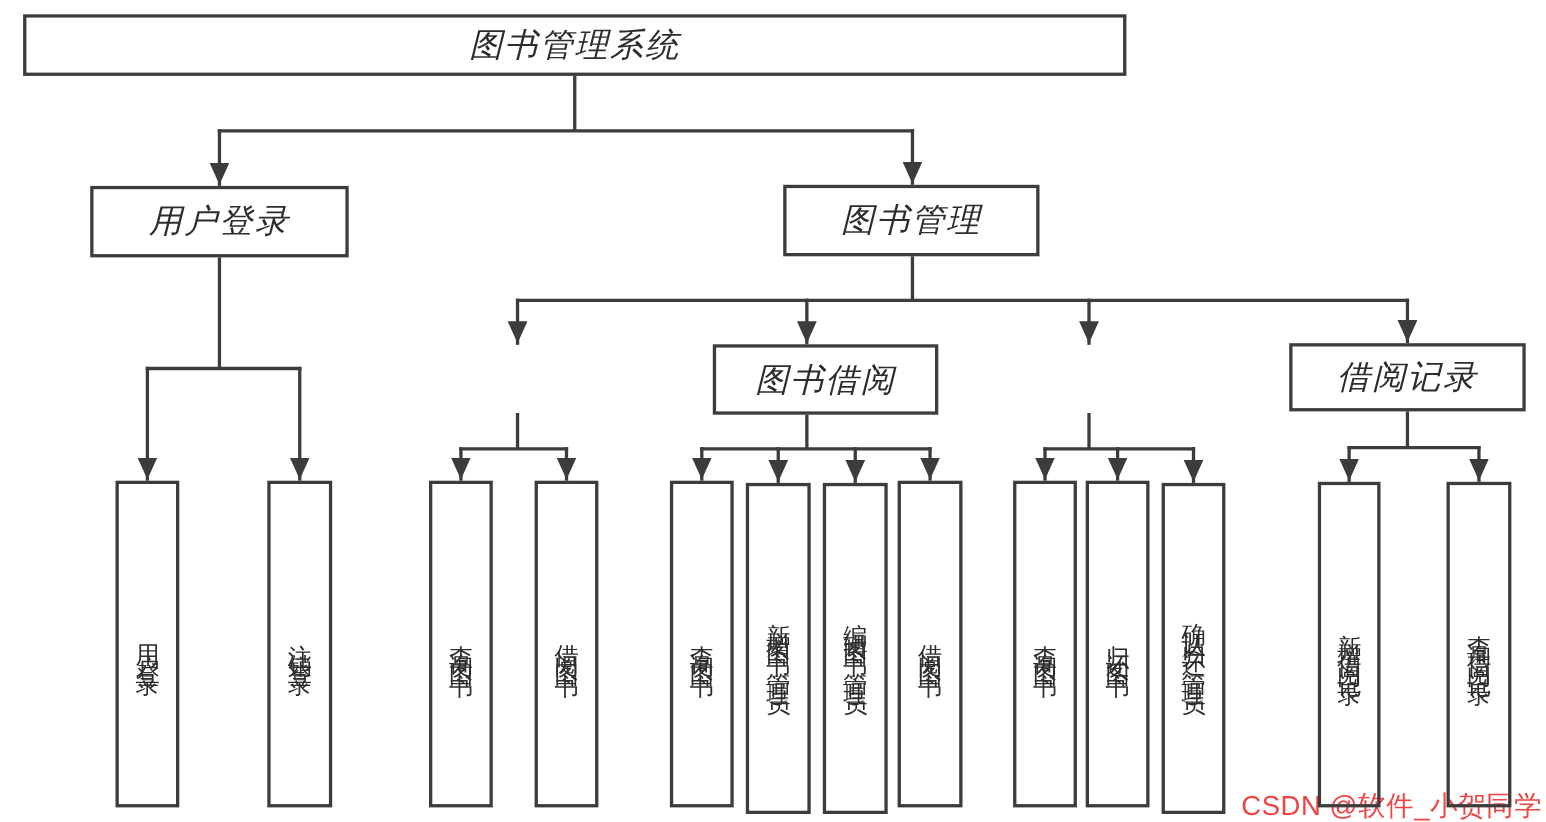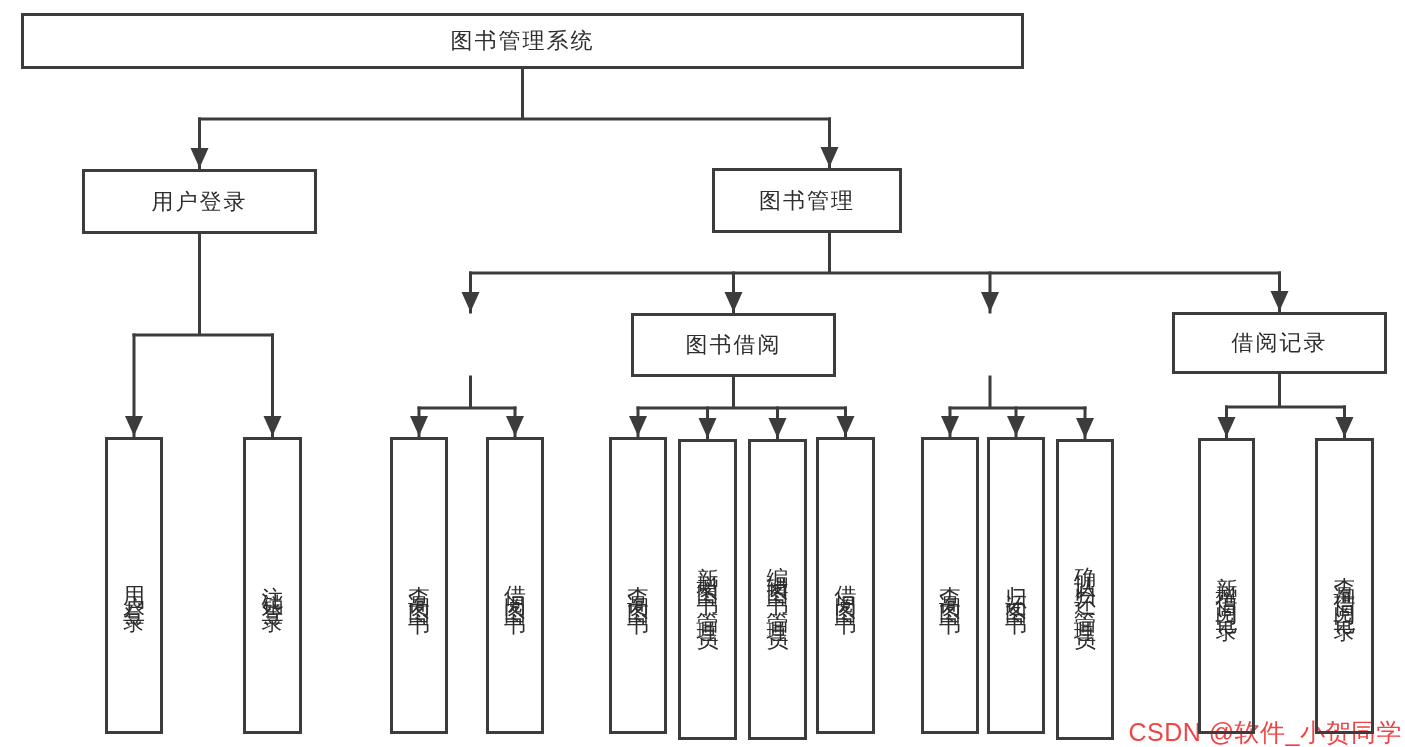--- a/index.html
+++ b/index.html
@@ -28,23 +28,24 @@
     box-sizing: border-box;
     border: 3px solid #3c3c3c;
     background: #ffffff;
     color: #2d2d2d;
     display: flex;
     align-items: center;
     justify-content: center;
     z-index: 2;
   }
   .h {
-    font-size: 22px;
+    font-size: 30px;
     letter-spacing: 2px;
     white-space: nowrap;
+    font-style: italic;
   }
   .v {
     writing-mode: vertical-rl;
     text-orientation: mixed;
     font-size: 22px;
     letter-spacing: 9px;
     line-height: 1.1;
   }
   .watermark {
     position: absolute;
@@ -102,23 +103,23 @@
 
       <path d="M1279.5,374 L1279.5,407 M1226.5,407 L1344.5,407"></path>
       <line x1="1226.5" y1="407" x2="1226.5" y2="437" marker-end="url(#arrow)"></line>
       <line x1="1344.5" y1="407" x2="1344.5" y2="437" marker-end="url(#arrow)"></line>
     </g>
   </svg>
 
   <div class="box h" style="left:21px;top:13px;width:1003px;height:56px">图书管理系统</div>
 
   <div class="box h" style="left:82px;top:169px;width:235px;height:65px">用户登录</div>
-  <div class="box h" style="left:712px;top:168px;width:190px;height:65px">图书管理</div>
+  <div class="box h" style="left:712px;top:168px;width:233px;height:65px">图书管理</div>
 
-  <div class="box h" style="left:631px;top:313px;width:205px;height:64px">图书借阅</div>
+  <div class="box h" style="left:648px;top:313px;width:205px;height:64px">图书借阅</div>
   <div class="box h" style="left:1172px;top:312px;width:215px;height:62px">借阅记录</div>
 
   <div class="box v" style="left:105px;top:437px;width:58px;height:297px">用户登录</div>
   <div class="box v" style="left:243px;top:437px;width:59px;height:297px">注销登录</div>
 
   <div class="box v" style="left:390px;top:437px;width:58px;height:297px">查询图书</div>
   <div class="box v" style="left:486px;top:437px;width:58px;height:297px">借阅图书</div>
 
   <div class="box v" style="left:609px;top:437px;width:58px;height:297px">查询图书</div>
   <div class="box v" style="left:678px;top:439px;width:59px;height:301px">新增图书（管理员）</div>

